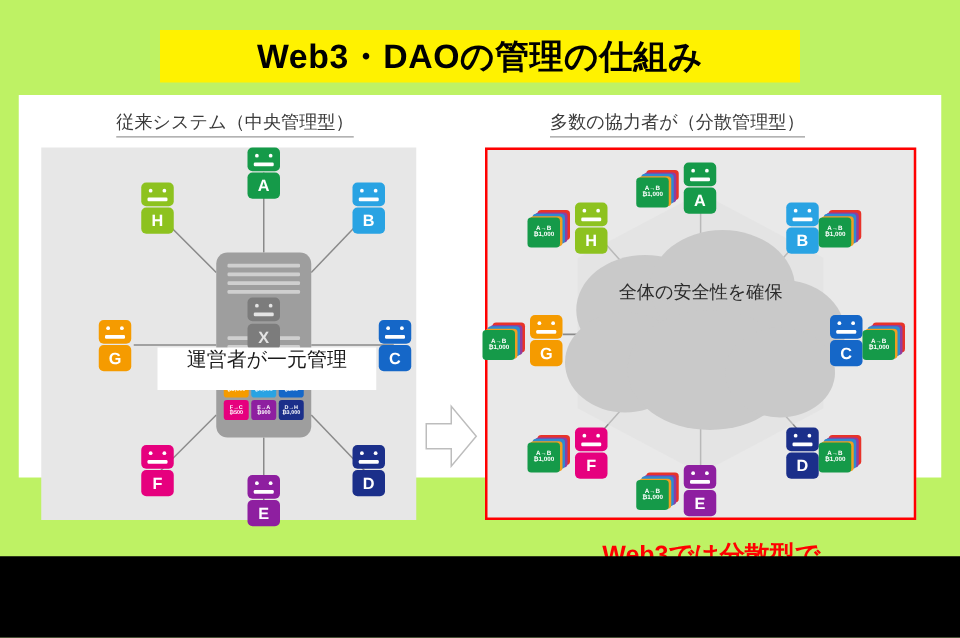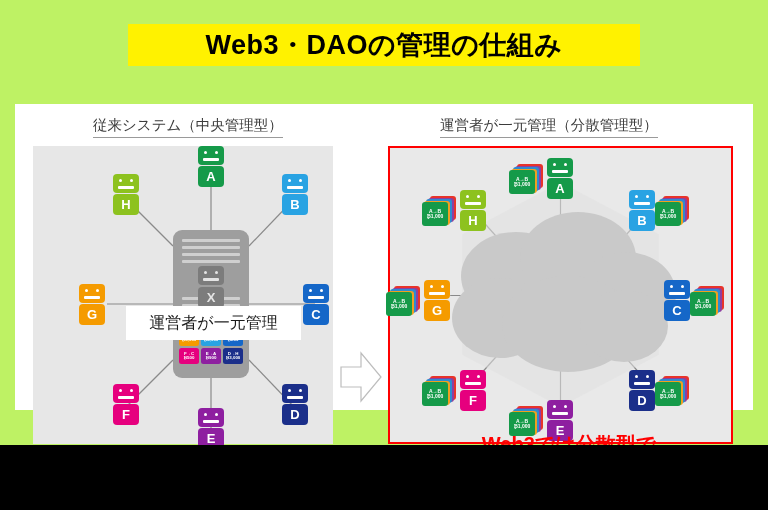--- a/index.html
+++ b/index.html
@@ -19,21 +19,21 @@
     display: flex; align-items: center; justify-content: center;
   }
   .title-band .title-text {
     font-size: 27px; font-weight: bold; color: #000;
     letter-spacing: 0.5px; white-space: nowrap;
     font-family: "Liberation Sans", "DejaVu Sans", sans-serif;
   }
 
   
   .slide-white {
-    position: absolute; left: 15px; top: 104px;
+    position: absolute; left: 15px; top: 76px;
     width: 738px; height: 306px;
     background: #FFFFFF;
   }
 
   
   .col-head {
     position: absolute; font-size: 14.5px; color: #3b3b3b;
     white-space: nowrap; border-bottom: 1.3px solid #9a9a9a;
     padding-bottom: 2px;
   }
@@ -138,21 +138,21 @@
     display: flex; flex-direction: column; align-items: center; justify-content: center;
     line-height: 1.0;
   }
   .tx .a { font-size: 4.4px; font-weight: bold; }
   .tx .b { font-size: 4.4px; font-weight: bold; }
 
   
   .center-label {
     position: absolute; left: 93px; top: 160px;
     width: 175px; height: 34px; background: #FFFFFF;
-    display: flex; align-items: center; justify-content: center;
+    display: flex; justify-content: center;
   }
   .center-label span {
     font-size: 16px; color: #1a1a1a; white-space: nowrap;
   }
 
   
   .cloud { position: absolute; left: 48px; top: 58px; width: 245px; height: 185px; }
   .cloud-text {
     position: absolute; left: 48px; top: 104px; width: 245px;
     text-align: center; color: #2b2b2b; font-size: 14.5px; line-height: 1.45;
@@ -175,21 +175,21 @@
 
 <div id="stage">
 
   <div class="title-band" style="background: rgb(255, 242, 0);">
     <div class="title-text" style="color: rgb(0, 0, 0);">Web3・DAOの管理の仕組み</div>
   </div>
 
   <div class="slide-white">
 
     <div class="col-head" id="head-left">従来システム（中央管理型）</div>
-    <div class="col-head" id="head-right">運営者が一元管理（分散管理型）</div>
+    <div class="col-head" id="head-right">多数の協力者が（分散管理型）</div>
 
     <div class="panel" id="panel-left">
 
       <svg class="lines" viewBox="0 0 300 298">
         <g stroke="#8a8a8a" stroke-width="1.2" fill="none">
           <line x1="178" y1="84" x2="178" y2="20"></line>
           <line x1="140" y1="100" x2="92" y2="52"></line>
           <line x1="216" y1="100" x2="262" y2="52"></line>
           <line x1="140" y1="158" x2="74" y2="158"></line>
           <line x1="216" y1="158" x2="282" y2="158"></line>
@@ -343,20 +343,21 @@
         <g fill="#C9C9C9">
           <ellipse cx="78" cy="70" rx="55" ry="44"></ellipse>
           <ellipse cx="140" cy="52" rx="58" ry="46"></ellipse>
           <ellipse cx="188" cy="88" rx="50" ry="42"></ellipse>
           <ellipse cx="62" cy="112" rx="48" ry="40"></ellipse>
           <ellipse cx="130" cy="118" rx="66" ry="48"></ellipse>
           <ellipse cx="186" cy="120" rx="44" ry="36"></ellipse>
         </g>
       </svg>
       <div class="cloud-text">
+        <div>全体の安全性を確保</div>
       </div>
 
       <div class="node" style="left:155px; top:10px">
         <div class="face" style="background: rgb(21, 154, 73);">
             <div class="eye l"></div>
             <div class="eye r"></div>
             <div class="mouth"></div>
           </div>
         <div class="badge" style="background: rgb(21, 154, 73);">A</div>
       </div>

